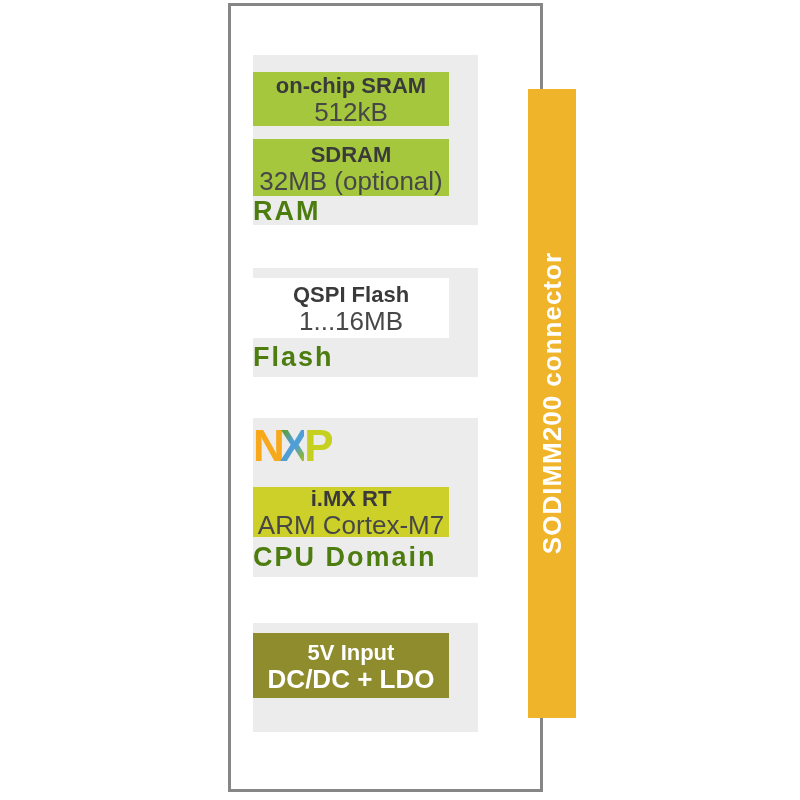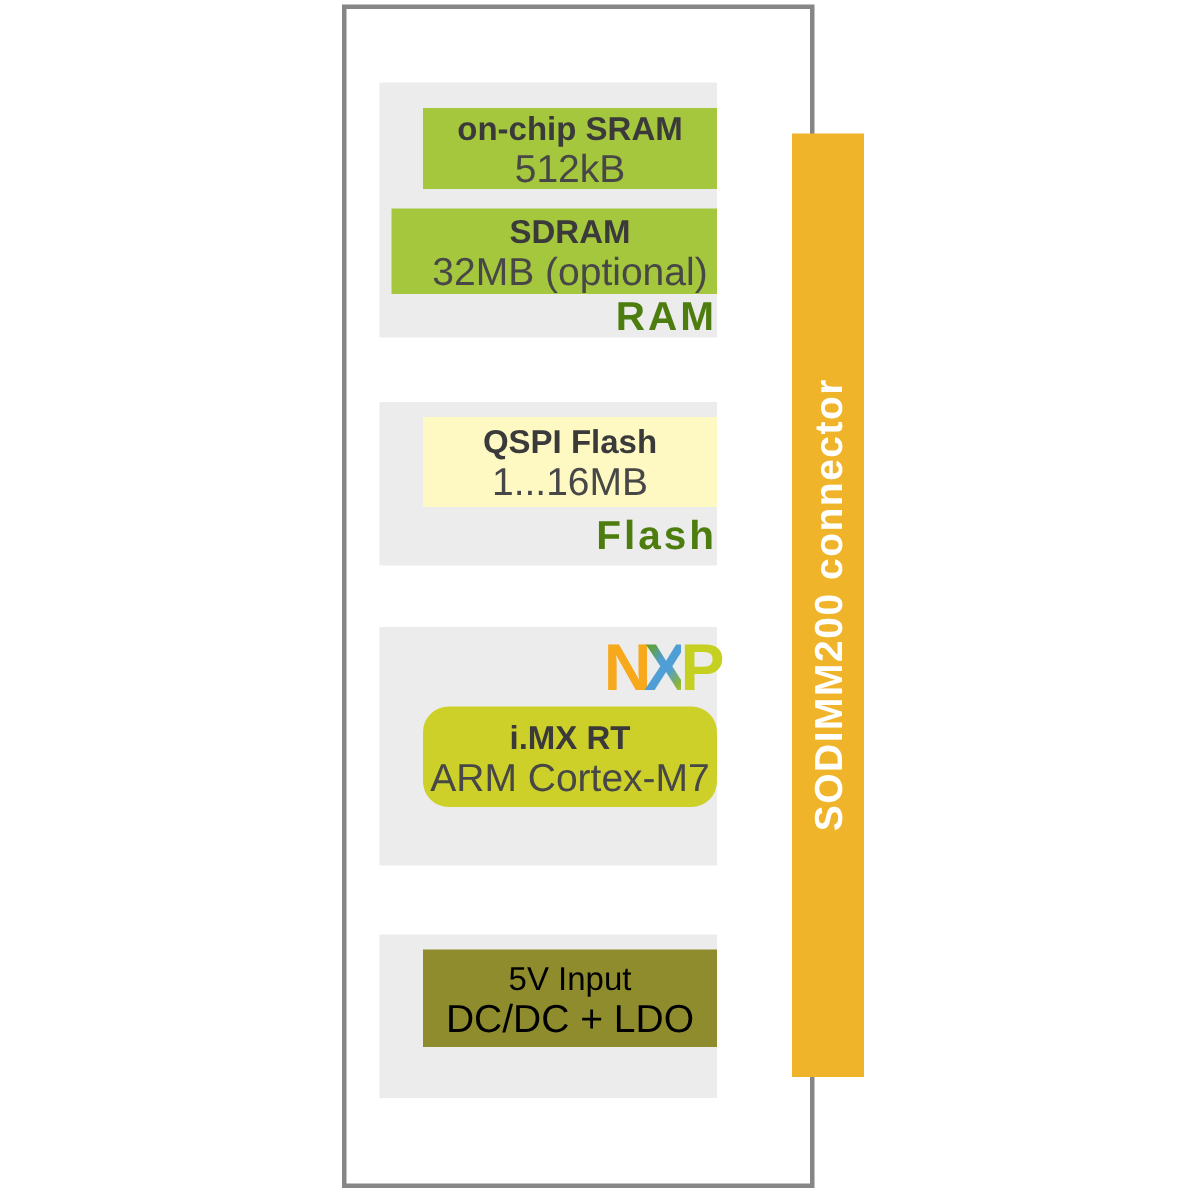--- a/index.html
+++ b/index.html
@@ -29,21 +29,21 @@
     z-index: 1;
   }
   
   .panel {
     position: absolute;
     left: 253px;
     width: 225px;
     background: #ececec;
     display: flex;
     flex-direction: column;
-    align-items: flex-end;
+    align-items: flex-start;
     z-index: 2;
   }
   .panel-ram   { top: 55px;  height: 170px; }
   .panel-flash { top: 268px; height: 109px; }
   .panel-cpu   { top: 418px; height: 159px; }
   .panel-power { top: 623px; height: 109px; }
 
   
   .block {
     width: 196px;
@@ -54,24 +54,24 @@
     text-align: center;
     line-height: 26px;
     flex-shrink: 0;
   }
   .block .line1 { font-weight: bold; font-size: 22px; color: #3a3a3a; }
   .block .line2 { font-weight: normal; font-size: 26px; color: #474747; }
 
   .block-sram   { margin-top: 17px; height: 54px; }
   .block-sdram  { margin-top: 13px; height: 57px; }
   .block-qspi   { margin-top: 10px; height: 60px; }
-  .block-imx    { margin-top: 4px;  height: 67px; border-radius: 17px; }
+  .block-imx    { margin-top: 20px;  height: 50px; }
   .block-power  { margin-top: 10px; height: 65px; }
   .block-power .line1,
-  .block-power .line2 { font-weight: normal; color: #000000; }
+  .block-power .line2 { font-weight: bold; color: #ffffff; }
 
   
   .section-label {
     flex: 1;
     display: flex;
     align-items: center;
     justify-content: center;
     font-weight: bold;
     font-size: 27px;
     letter-spacing: 2px;
@@ -129,45 +129,46 @@
 
 <div id="stage">
 
   <div class="module-box"></div>
 
   <div class="panel panel-ram">
     <div class="block block-sram" style="background-color: rgb(164, 199, 62);">
       <span class="line1">on-chip SRAM</span>
       <span class="line2">512kB</span>
     </div>
-    <div class="block block-sdram" style="background-color: rgb(164, 199, 62); padding-left: 21px;">
+    <div class="block block-sdram" style="background-color: rgb(164, 199, 62);">
       <span class="line1">SDRAM</span>
       <span class="line2">32MB (optional)</span>
     </div>
     <div class="section-label">RAM</div>
   </div>
 
   <div class="panel panel-flash">
-    <div class="block block-qspi" style="background-color: #fef9c3;">
+    <div class="block block-qspi" style="background-color: #ffffff;">
       <span class="line1">QSPI Flash</span>
       <span class="line2">1...16MB</span>
     </div>
     <div class="section-label">Flash</div>
   </div>
 
   <div class="panel panel-cpu">
     <div class="nxp-logo">
       <span class="logo-letter logo-n" style="color: rgb(247, 168, 27);">N</span>
       <span class="logo-letter logo-x">X</span>
       <span class="logo-letter logo-p" style="color: rgb(198, 208, 33);">P</span>
     </div>
     <div class="block block-imx" style="background-color: rgb(204, 208, 40);">
       <span class="line1">i.MX RT</span>
       <span class="line2">ARM Cortex-M7</span>
     </div>
+    <div class="section-label">CPU Domain</div>
   </div>
 
   <div class="panel panel-power">
     <div class="block block-power" style="background-color: rgb(143, 140, 46);">
       <span class="line1">5V Input</span>
       <span class="line2">DC/DC + LDO</span>
     </div>
   </div>
 
   <div class="connector-bar" style="background-color: rgb(240, 180, 42);">

